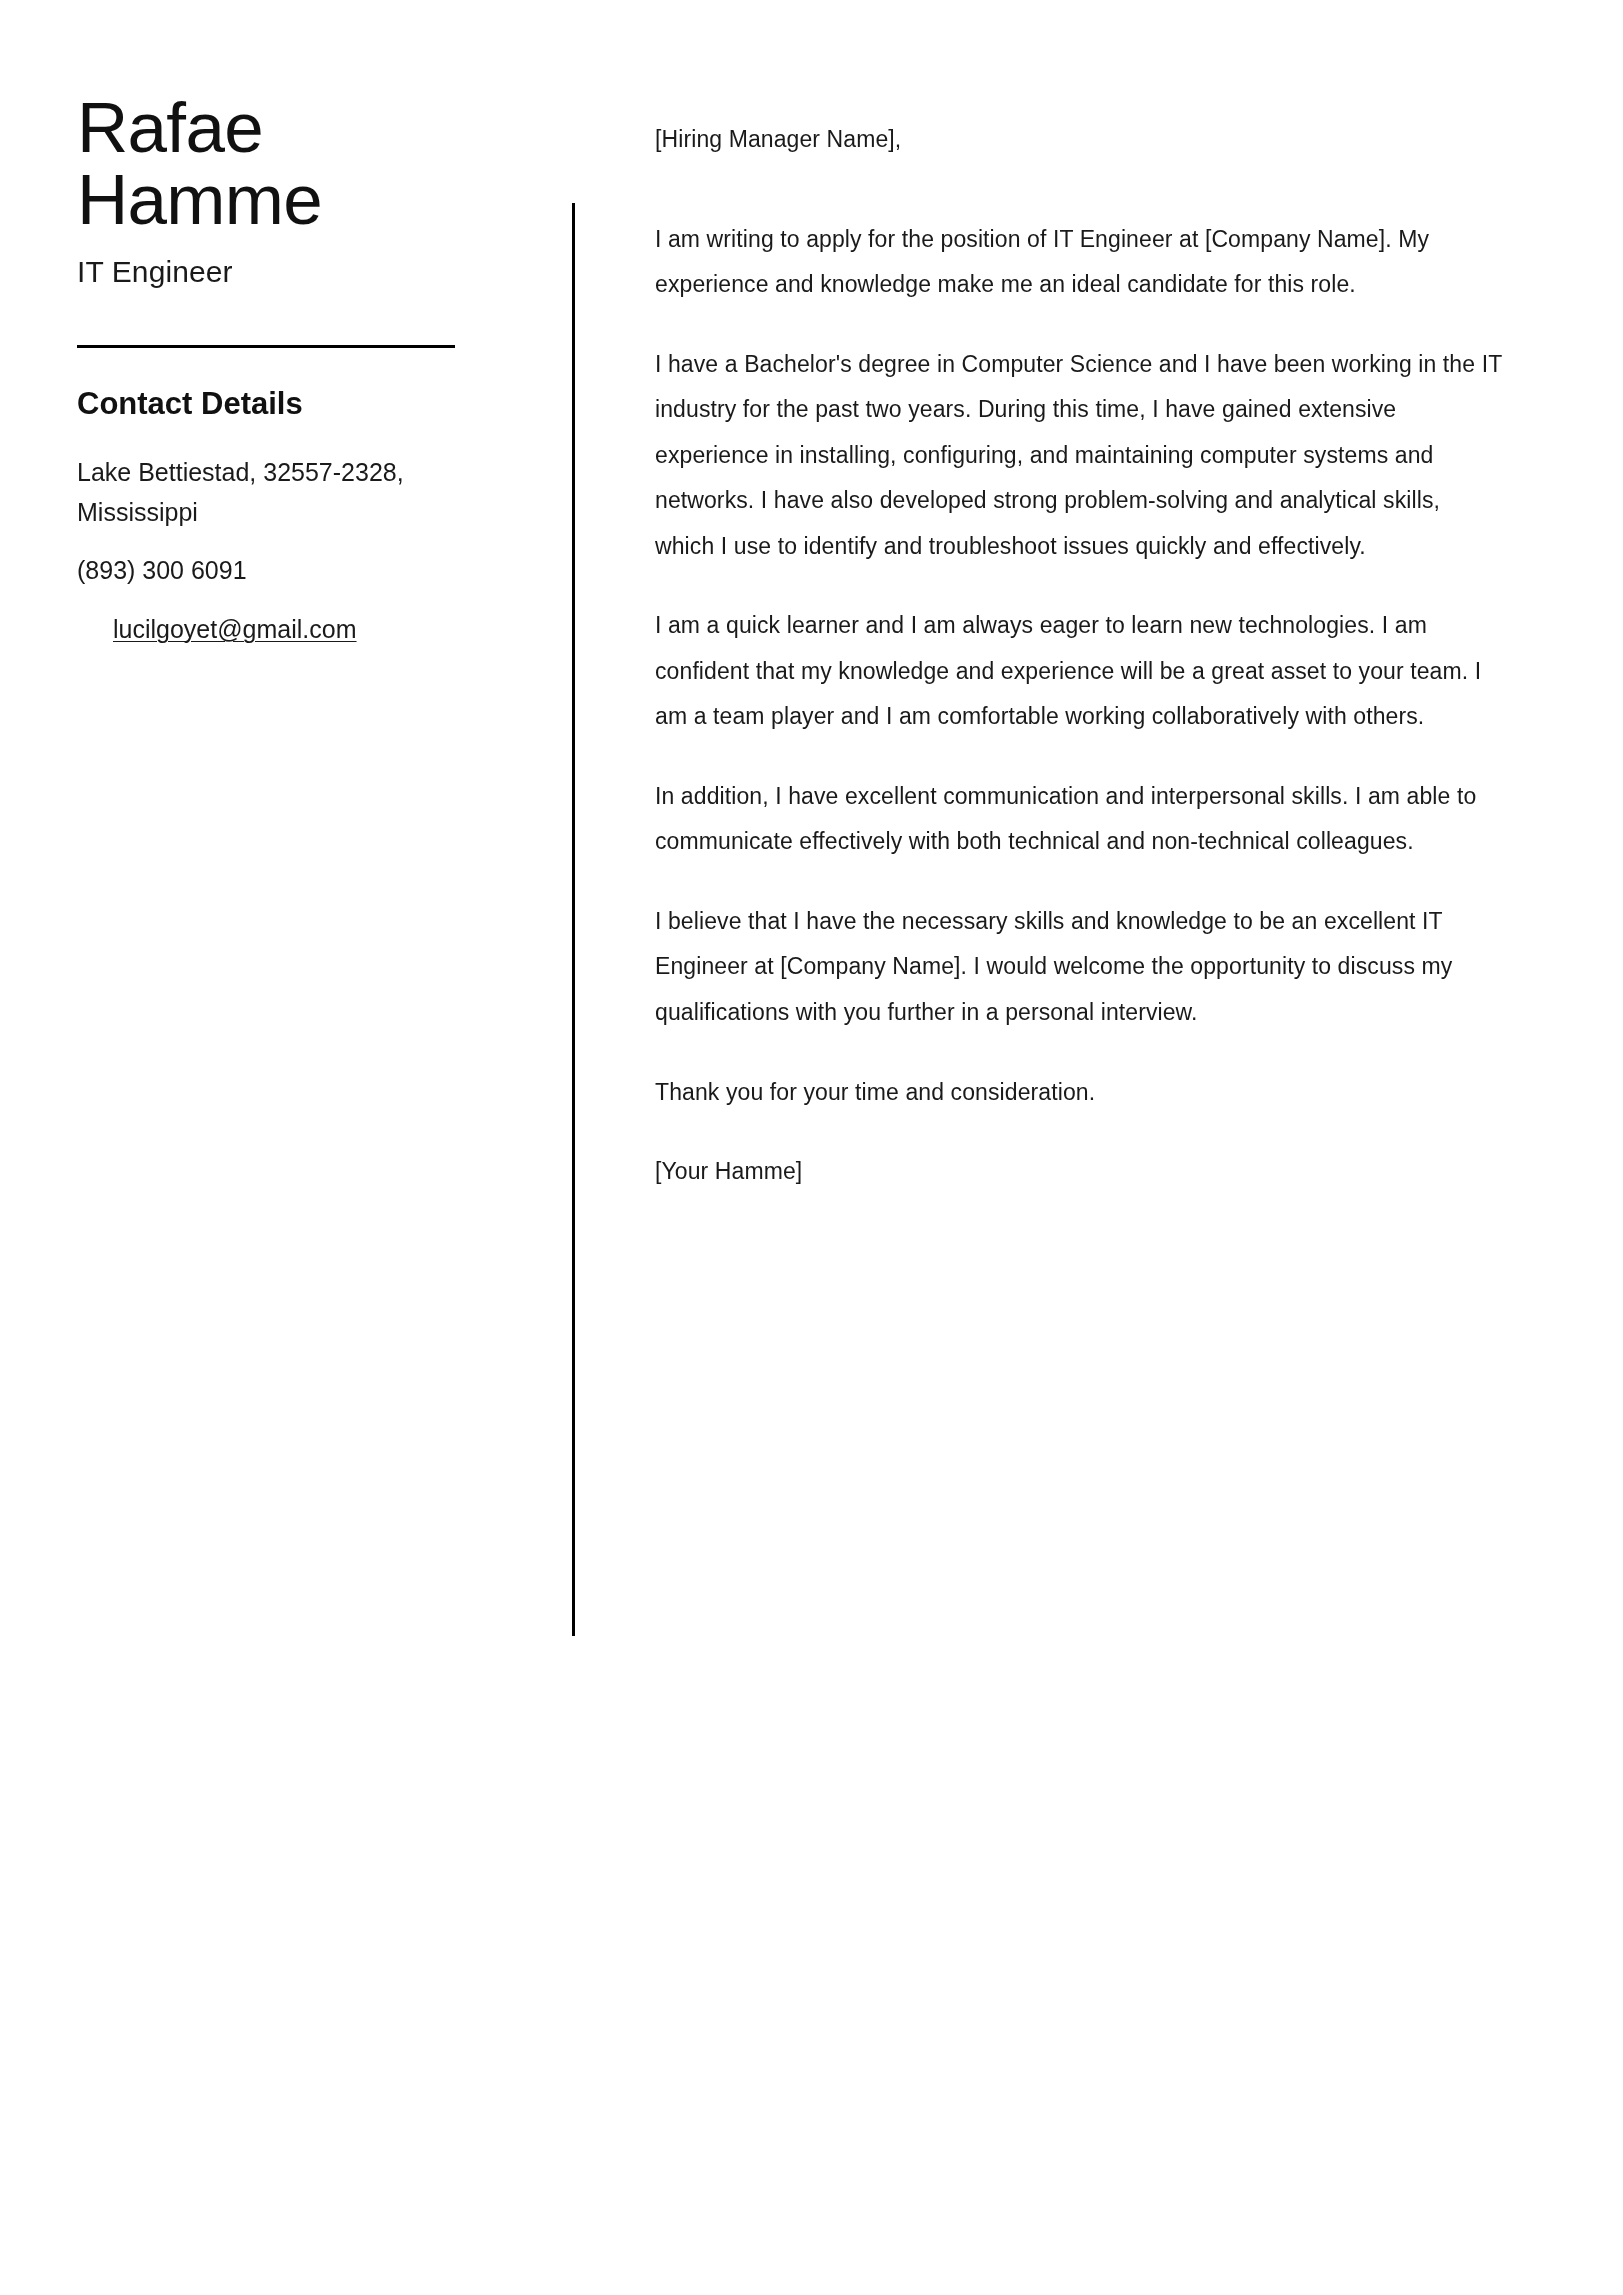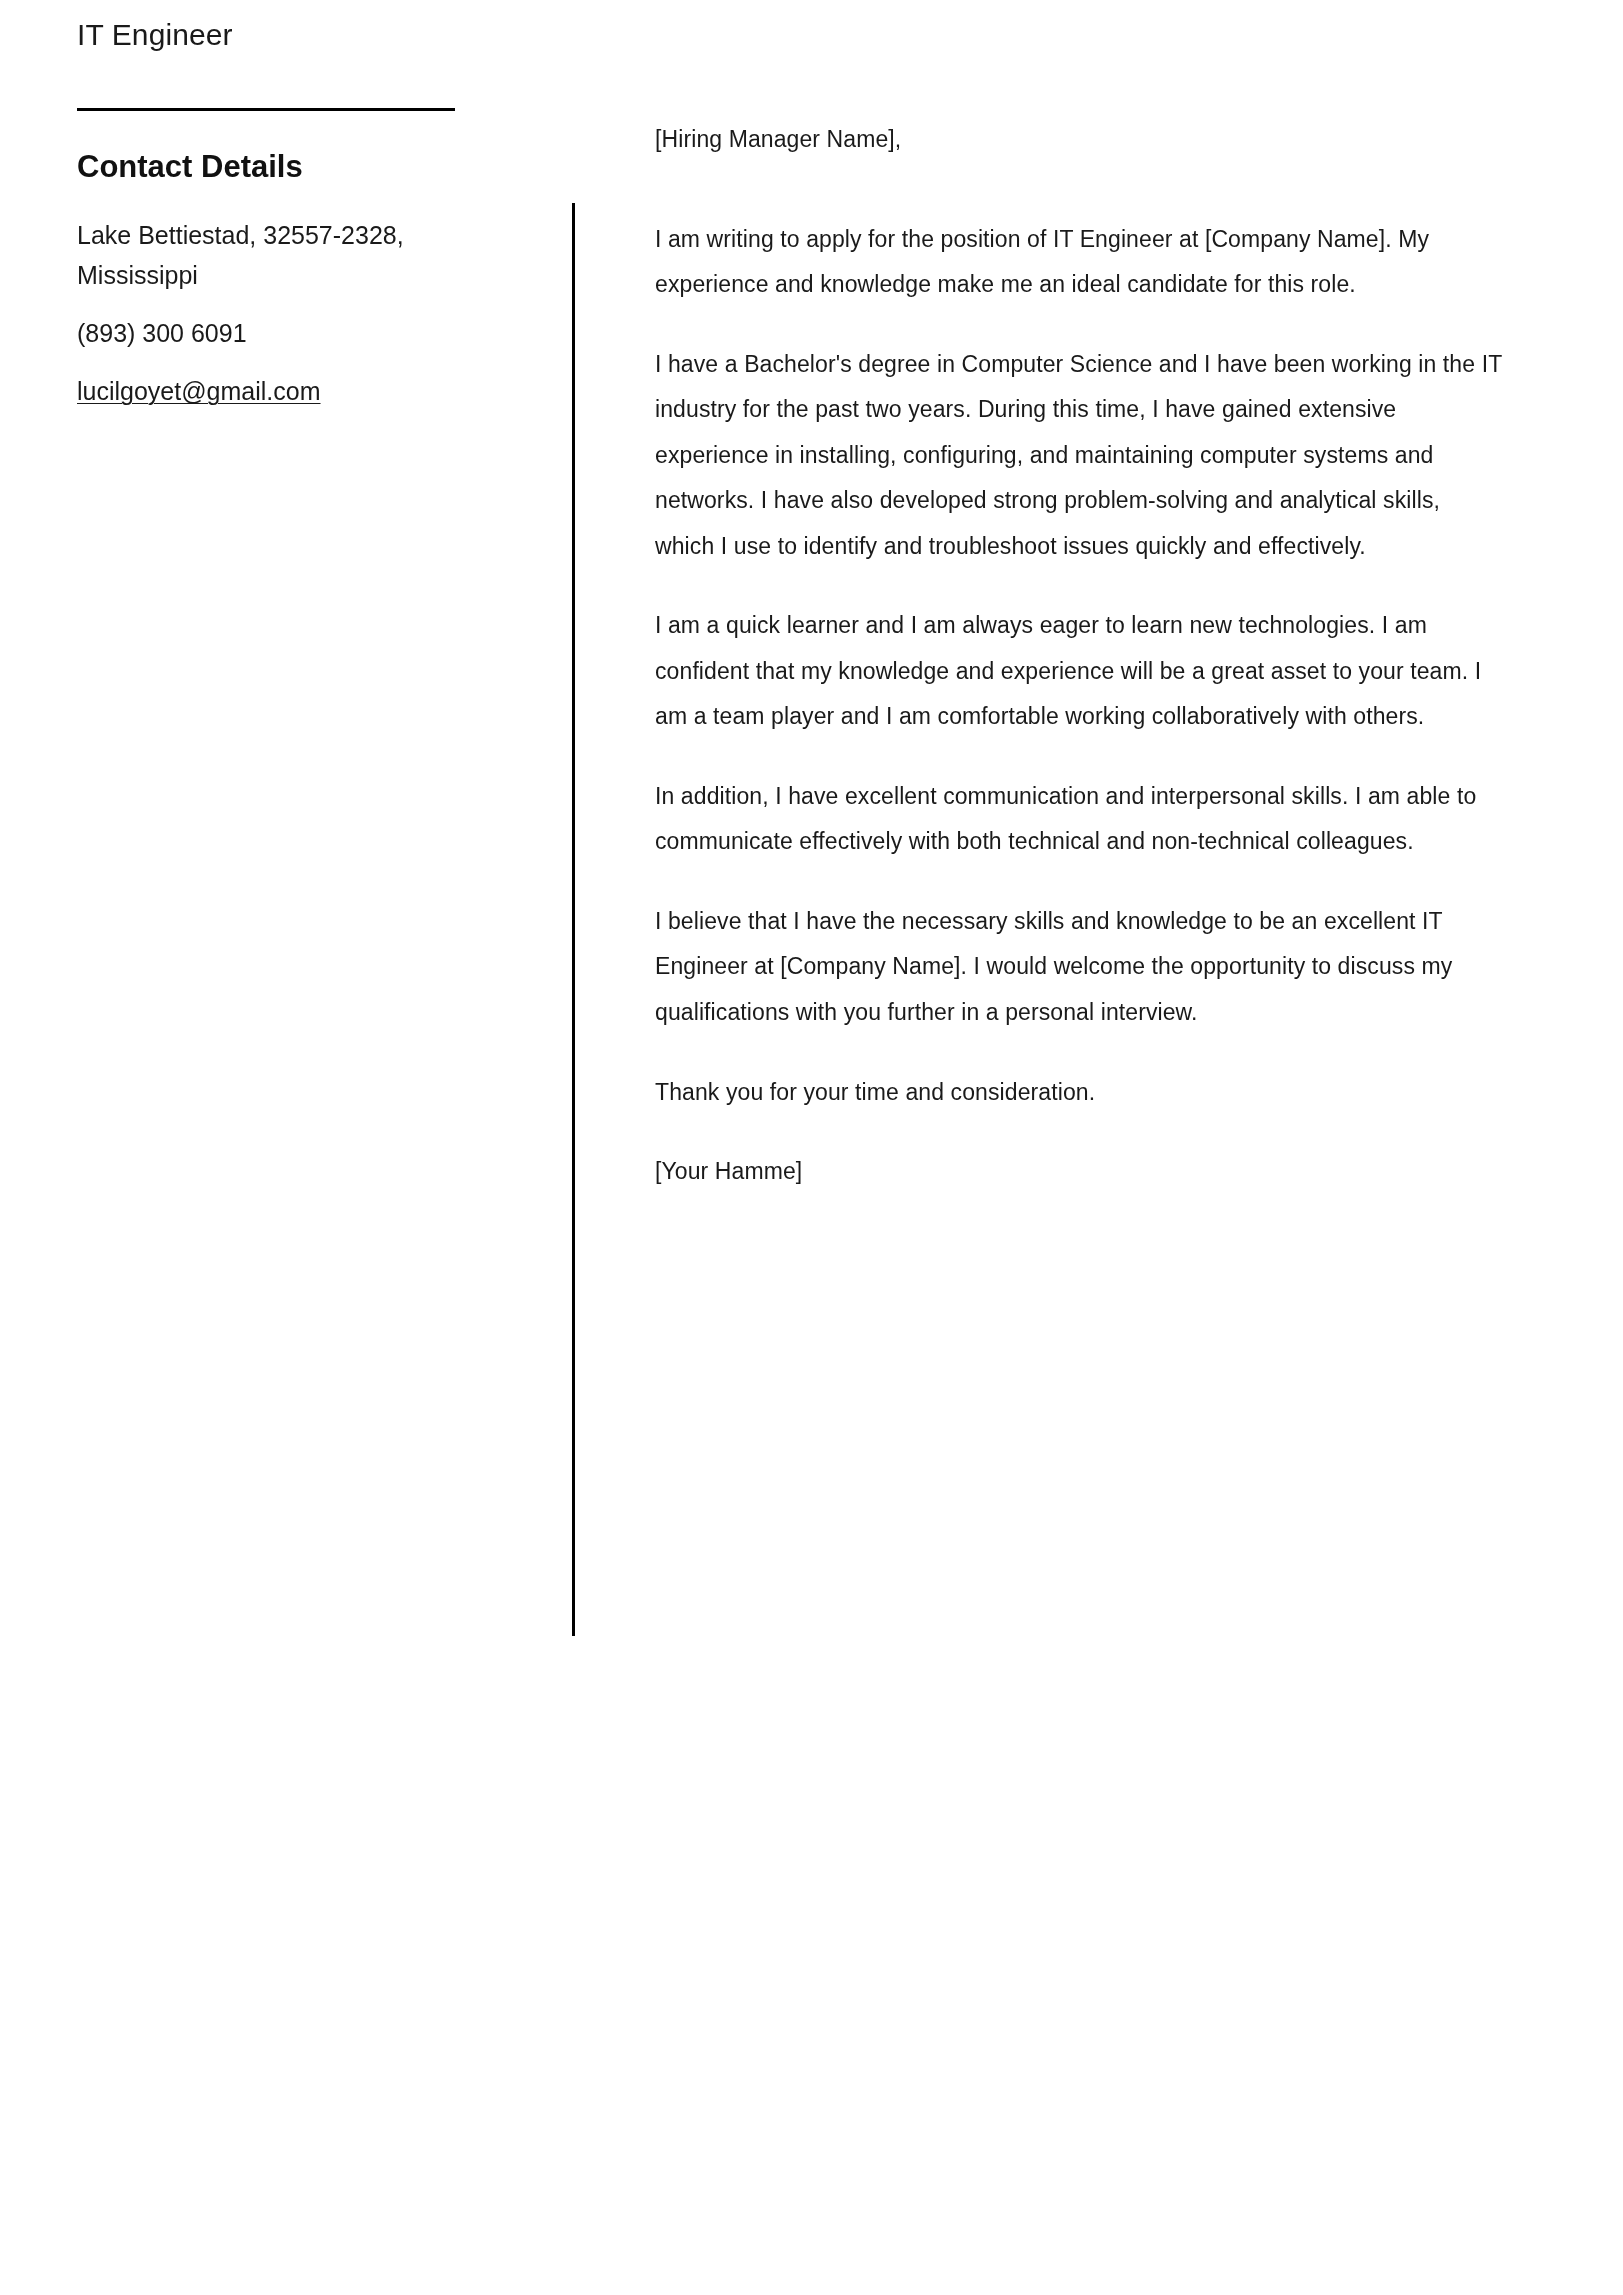--- a/index.html
+++ b/index.html
@@ -90,20 +90,21 @@
     max-width: 354px;
   }
 
   .contact-item.email {
     text-decoration: underline;
     text-underline-offset: 3.3px;
     text-decoration-thickness: 1.3px;
     color: #1a1a1a;
     cursor: pointer;
     display: inline-block;
+    margin-left: 36px;
   }
 
   
   .vertical-divider {
     position: absolute;
     left: 572px;
     top: 203px;
     width: 3.3px;
     height: 1433px;
     background: #000000;
@@ -138,20 +139,24 @@
     margin-bottom: 0;
   }
 </style>
 </head>
 <body>
 
 <div class="page">
 
   <div class="sidebar">
 
+    <div class="name-block">
+      <div class="name-first">Rafae</div>
+      <div class="name-last">Hamme</div>
+    </div>
 
     <div class="job-title">IT Engineer</div>
 
     <div class="sidebar-rule"></div>
 
     <div class="section-heading">Contact Details</div>
 
     <div class="contact-list">
       <div class="contact-item">Lake Bettiestad, 32557-2328, Mississippi</div>
       <div class="contact-item">(893) 300 6091</div>

